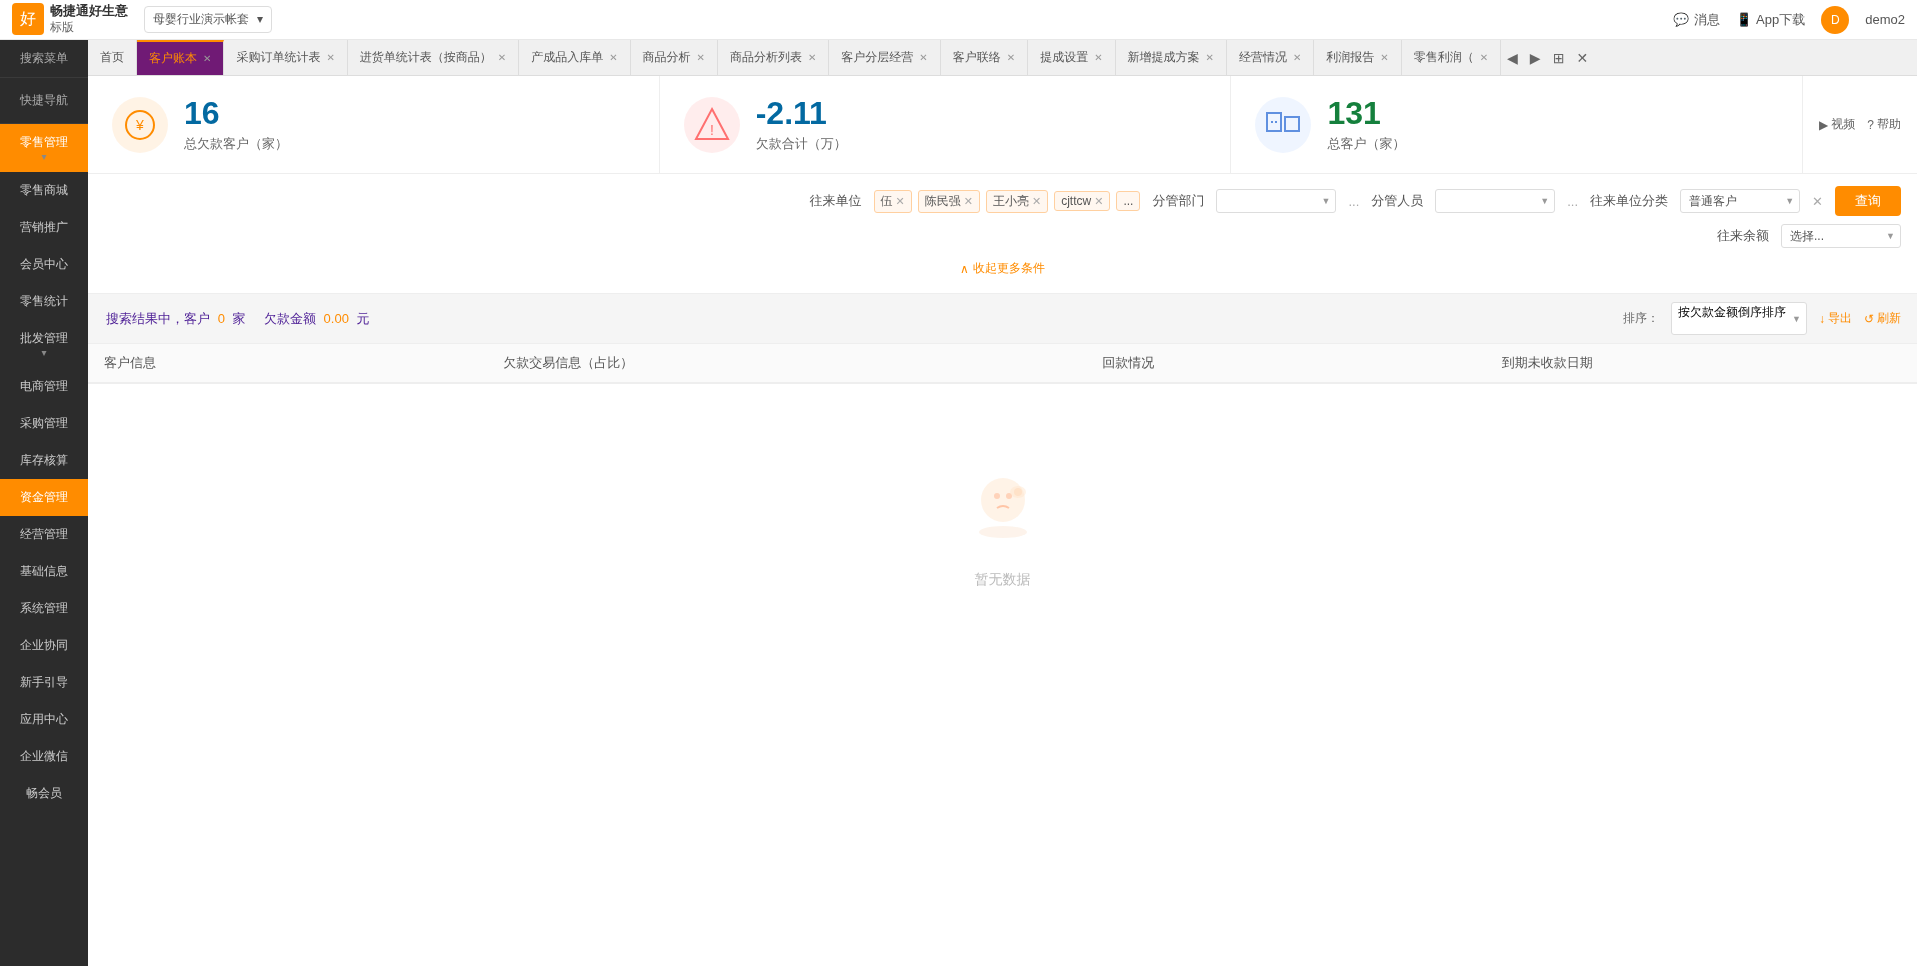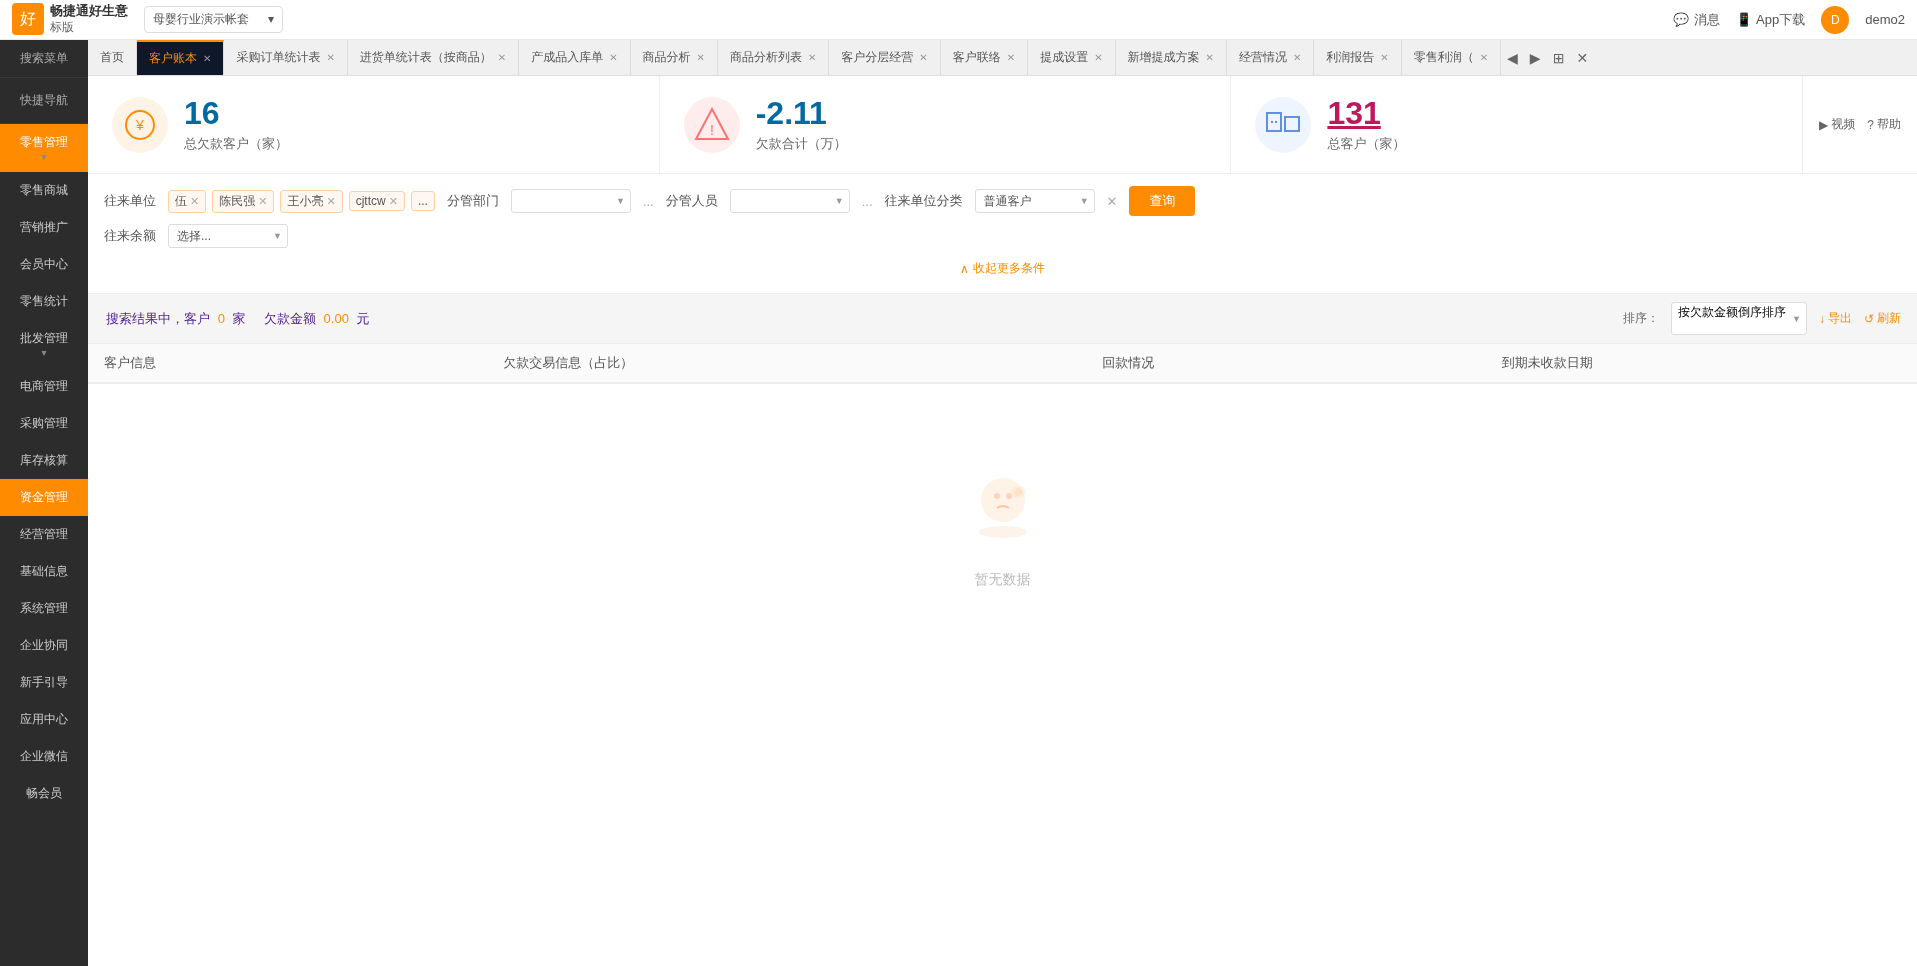--- a/index.html
+++ b/index.html
@@ -5,21 +5,21 @@
     * { margin: 0; padding: 0; box-sizing: border-box; }
     body { font-family: 'Microsoft YaHei', Arial, sans-serif; font-size: 13px; background: #f5f5f5; color: #333; display: flex; flex-direction: column; height: 966px; overflow: hidden; }
 
     
     .top-bar { background: #fff; height: 40px; display: flex; align-items: center; padding: 0 12px; border-bottom: 1px solid #e8e8e8; justify-content: space-between; flex-shrink: 0; }
     .top-bar-left { display: flex; align-items: center; gap: 8px; }
     .logo-area { display: flex; align-items: center; gap: 6px; }
     .logo-icon { width: 32px; height: 32px; background: #ff8c00; border-radius: 4px; display: flex; align-items: center; justify-content: center; color: white; font-size: 16px; }
     .logo-text { font-size: 12px; color: #666; line-height: 1.3; }
     .logo-text .main { font-weight: bold; color: #333; font-size: 13px; }
-    .workspace-selector { display: flex; align-items: center; gap: 19px; border: 1px solid #ddd; border-radius: 4px; padding: 4px 8px; cursor: pointer; font-size: 12px; color: #555; margin-left: 8px; }
+    .workspace-selector { display: flex; align-items: center; gap: 8px; border: 1px solid #ddd; border-radius: 4px; padding: 4px 8px; cursor: pointer; font-size: 12px; color: #555; margin-left: 8px; }
     .top-bar-right { display: flex; align-items: center; gap: 16px; font-size: 13px; color: #555; }
     .top-bar-right .msg { display: flex; align-items: center; gap: 4px; cursor: pointer; }
     .top-bar-right .app { display: flex; align-items: center; gap: 4px; cursor: pointer; }
     .user-avatar { width: 28px; height: 28px; border-radius: 50%; background: #ff8c00; display: flex; align-items: center; justify-content: center; color: white; font-size: 12px; }
 
     
     .main-layout { display: flex; flex: 1; overflow: hidden; }
 
     
     .sidebar { width: 88px; background: #2c2c2c; color: #ccc; display: flex; flex-direction: column; flex-shrink: 0; overflow-y: auto; }
@@ -30,45 +30,45 @@
     .sidebar-item { padding: 10px 0; text-align: center; font-size: 12px; color: #ccc; cursor: pointer; position: relative; }
     .sidebar-item.active { background: #ff8c00; color: white; }
     .sidebar-item .arrow { font-size: 10px; color: #888; }
 
     
     .content-area { flex: 1; display: flex; flex-direction: column; overflow: hidden; }
 
     
     .tab-bar { background: #f0f0f0; display: flex; align-items: center; height: 36px; border-bottom: 1px solid #ddd; flex-shrink: 0; overflow: hidden; }
     .tab-item { display: flex; align-items: center; gap: 4px; padding: 0 12px; height: 36px; font-size: 12px; cursor: pointer; white-space: nowrap; border-right: 1px solid #ddd; color: #555; background: #f0f0f0; flex-shrink: 0; }
-    .tab-item.active { background: #0f172a; color: #ff8c00; border-top: 2px solid #ff8c00; }
+    .tab-item.active { background: #701a75; color: #ff8c00; border-top: 2px solid #ff8c00; }
     .tab-item .close { font-size: 10px; color: #999; margin-left: 2px; }
     .tab-nav-btn { padding: 0 6px; font-size: 14px; cursor: pointer; color: #666; flex-shrink: 0; }
 
     
     .page-content { flex: 1; overflow-y: auto; background: #fff; }
 
     
     .stats-bar { display: flex; align-items: stretch; border-bottom: 1px solid #eee; background: #fff; padding: 0; }
     .stat-item { flex: 1; display: flex; align-items: center; padding: 20px 24px; border-right: 1px solid #eee; gap: 16px; }
     .stat-item:last-child { border-right: none; }
     .stat-icon { width: 56px; height: 56px; border-radius: 50%; display: flex; align-items: center; justify-content: center; font-size: 24px; flex-shrink: 0; }
     .stat-icon.orange { background: rgba(255,140,0,0.1); color: #ff8c00; }
     .stat-icon.red { background: rgba(255,80,80,0.1); color: #ff5050; }
     .stat-icon.blue { background: rgba(100,160,255,0.1); color: #6090e0; }
     .stat-value { font-size: 32px; font-weight: bold; line-height: 1.1; }
     .stat-value.red { color: #0369a1; }
-    .stat-value.dark { color: #be185d; text-decoration: underline; }
+    .stat-value.dark { color: #15803d; }
     .stat-label { font-size: 13px; color: #666; margin-top: 4px; }
     .video-help { display: flex; align-items: center; gap: 12px; font-size: 12px; color: #666; padding: 0 16px; flex-shrink: 0; align-self: center; }
     .video-help span { cursor: pointer; display: flex; align-items: center; gap: 3px; }
 
     
     .filter-bar { padding: 12px 16px; background: #fff; border-bottom: 1px solid #eee; }
-    .filter-row { display: flex; align-items: center; gap: 12px; margin-bottom: 8px; flex-wrap: wrap; }
+    .filter-row { display: flex; align-items: center; gap: 12px; margin-bottom: 8px; flex-wrap: wrap; justify-content: flex-end; }
     .filter-label { font-size: 13px; color: #555; white-space: nowrap; }
     .filter-tags { display: flex; align-items: center; gap: 6px; flex-wrap: wrap; }
     .filter-tag { display: flex; align-items: center; gap: 3px; background: #fff7f0; border: 1px solid #ffd0a0; border-radius: 3px; padding: 2px 6px; font-size: 12px; color: #555; }
     .filter-tag .x { color: #aaa; cursor: pointer; font-size: 11px; }
     .filter-select { border: 1px solid #ddd; border-radius: 3px; padding: 4px 12px 4px 8px; font-size: 12px; color: #555; background: #fff; cursor: pointer; min-width: 120px; position: relative; appearance: none; }
     .select-wrapper { position: relative; display: inline-block; }
     .select-wrapper::after { content: '▼'; position: absolute; right: 6px; top: 50%; transform: translateY(-50%); font-size: 9px; color: #999; pointer-events: none; }
     .collapse-btn { display: flex; align-items: center; gap: 4px; color: #ff8c00; cursor: pointer; font-size: 12px; text-align: center; padding: 4px 0; }
 
     

